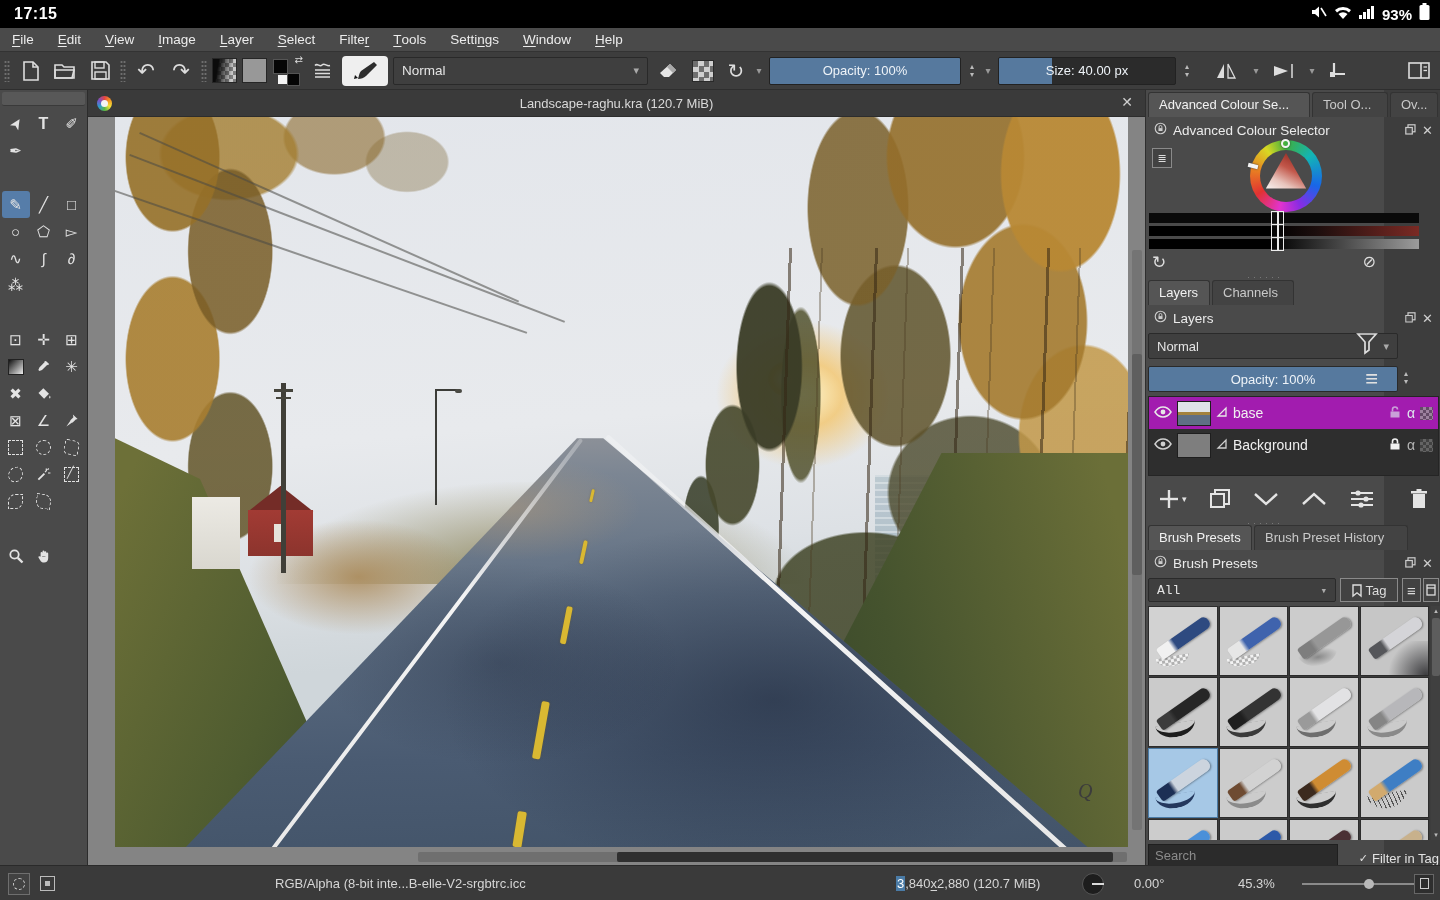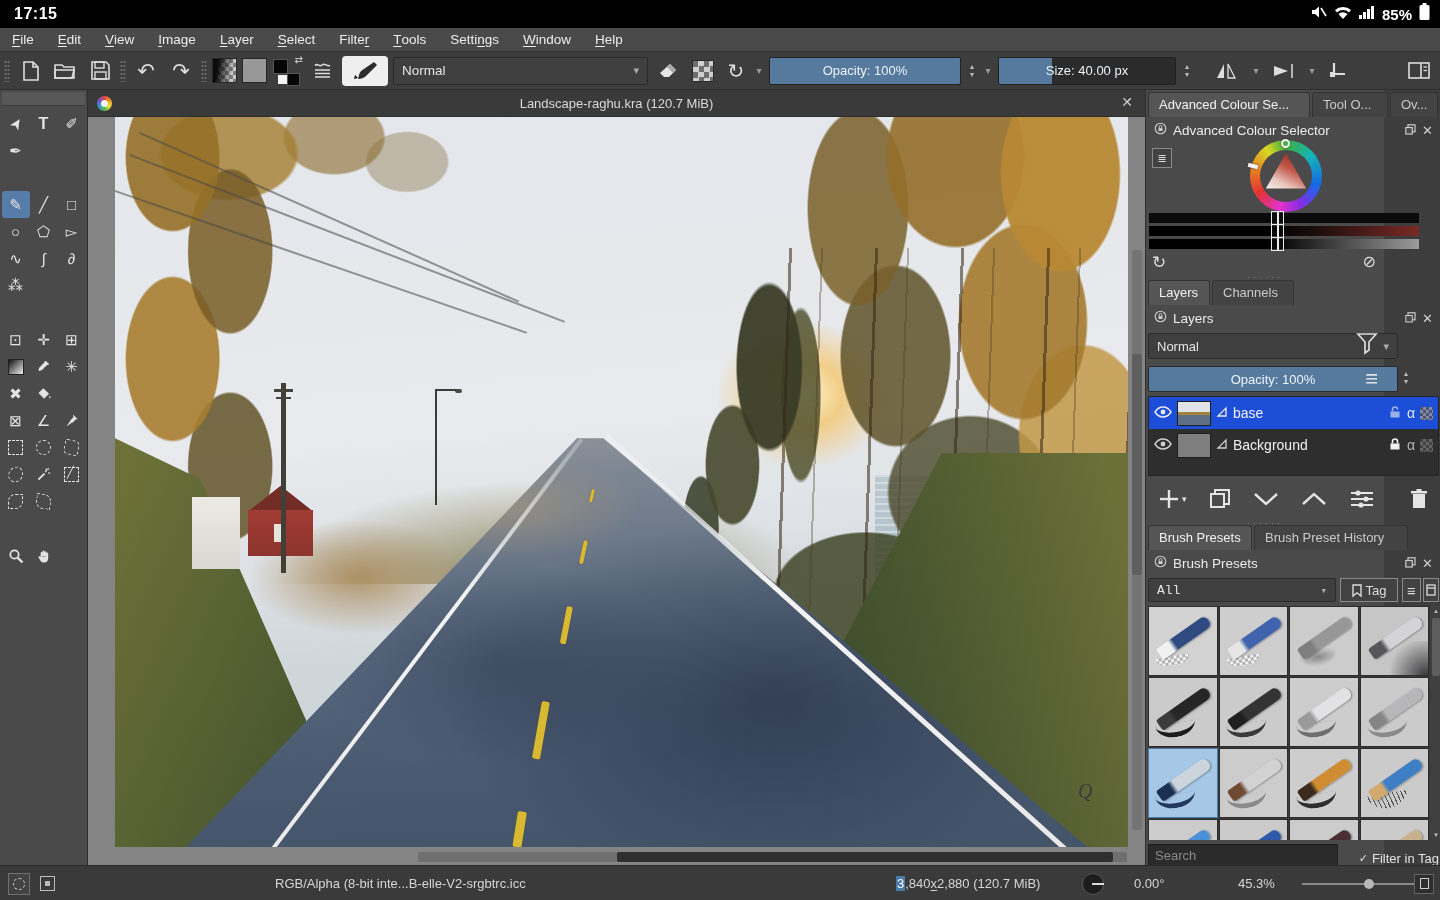--- a/index.html
+++ b/index.html
@@ -208,21 +208,21 @@
 
   .vselect { background:#3f3f3f; border:1px solid #2a2a2a; border-radius:2px; height:26px;
     display:flex; align-items:center; padding:0 8px; color:#e4e4e4; }
   .vselect .arrow { margin-left:auto; color:#aaa; font-size:11px; }
 
   .vslider { position:relative; height:26px; background:#56799e; border:1px solid #2a2a2a; border-radius:2px;
     color:#eef3f8; display:flex; align-items:center; justify-content:center; font-size:13px; }
 
   #layer-list { left:2px; top:306px; width:291px; height:80px; background:#2e2e2e; border:1px solid #252525; }
   .lrow { display:flex; align-items:center; gap:5px; height:32px; padding:0 5px; }
-  .lrow.sel { background:#1d4ed8; }
+  .lrow.sel { background:#a21caf; }
   .lrow .thumb { width:34px; height:25px; border:1px solid #1e1e1e; }
   .lrow .name { flex:1; font-size:14px; color:#f0f0f0; }
   .checker-sm { width:13px; height:13px; background:repeating-conic-gradient(#9a9a9a 0% 25%, #555 0% 50%);
     background-size:6px 6px; opacity:.8; }
   .alpha-g { font-size:14px; color:#dfe7ee; }
 
   #layer-btns { left:0; top:390px; width:295px; height:38px; display:flex; align-items:center; gap:22px;
     padding:0 12px; }
   #layer-btns .lb { display:flex; align-items:center; color:#e4e4e4; }
   #layer-btns .trash { margin-left:auto; }
@@ -291,21 +291,21 @@
       <span><svg width="18" height="15" viewBox="0 0 18 15">
             <path d="M1 5a12 12 0 0 1 16 0l-2 2.4a9 9 0 0 0-12 0z" fill="#fff"></path>
             <path d="M4.5 9a7 7 0 0 1 9 0L9 14z" fill="#fff"></path>
           </svg></span>
       <span><svg width="16" height="14" viewBox="0 0 16 14">
             <rect x="0" y="10" width="3" height="4" fill="#fff"></rect>
             <rect x="4" y="7" width="3" height="7" fill="#fff"></rect>
             <rect x="8" y="4" width="3" height="10" fill="#fff"></rect>
             <rect x="12" y="1" width="3" height="13" fill="#fff"></rect>
           </svg></span>
-      <span class="pct">85%</span>
+      <span class="pct">93%</span>
       <span><svg width="11" height="18" viewBox="0 0 11 18">
             <rect x="3.5" y="0" width="4" height="2" fill="#fff"></rect>
             <rect x="0.5" y="2" width="10" height="15" rx="1.5" fill="#fff"></rect>
           </svg></span>
     </span>
   </div>
 
   <div id="menubar">
       <span class="mi"><span class="u">F</span>ile</span>
       <span class="mi"><span class="u">E</span>dit</span>

